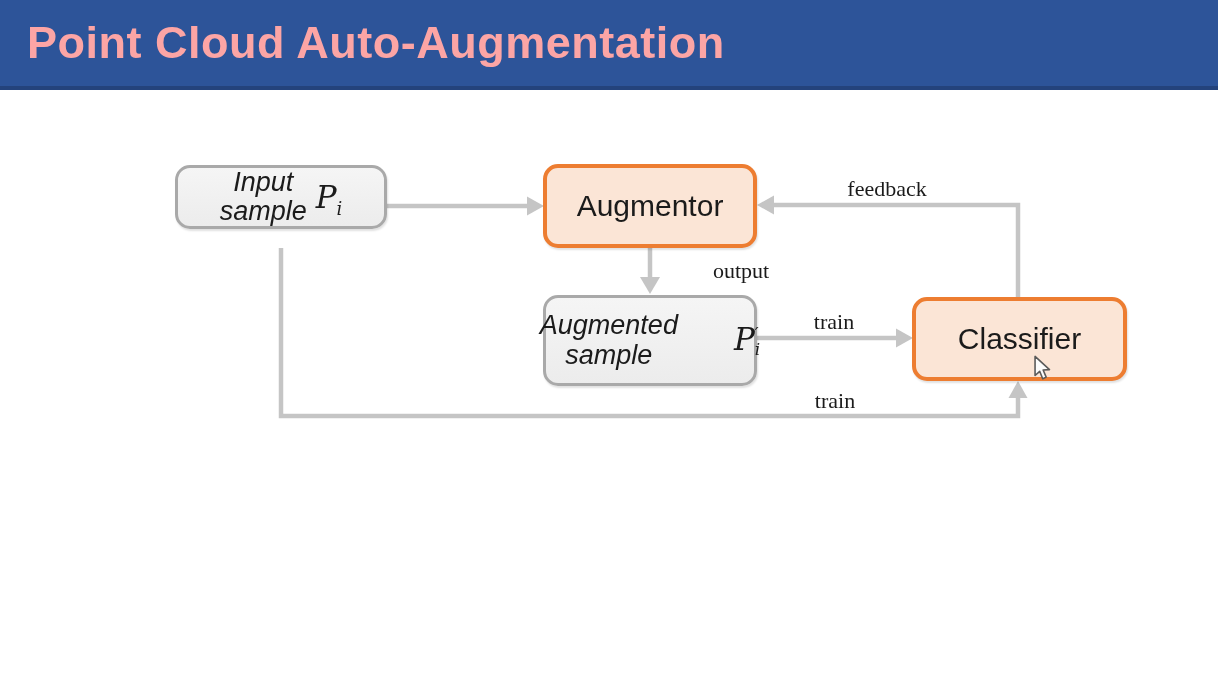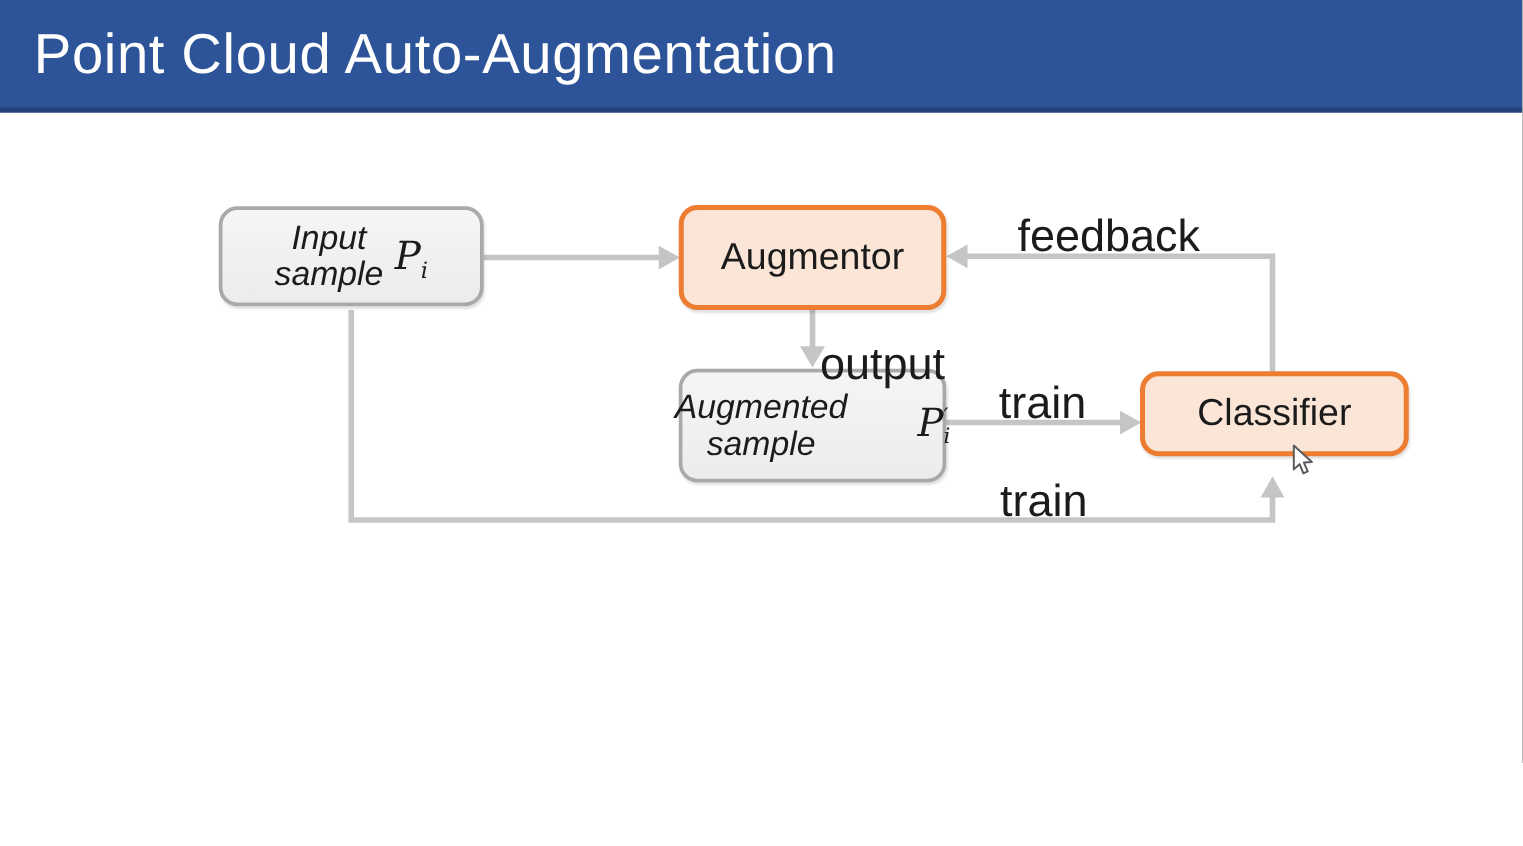--- a/index.html
+++ b/index.html
@@ -15,23 +15,23 @@
   .titlebar{
     position:absolute;left:0;top:0;width:100%;height:90px;
     background:#2d5499;
     border-bottom:4px solid #24437c;
     display:flex;align-items:center;
     box-sizing:border-box;
   }
   .titlebar h1{
     margin:0 0 0 27px;
     font-size:45px;
-    font-weight:normal;
+    font-weight:bold;
     letter-spacing:0.5px;
-    color:#ffffff;
+    color:#fca5a5;
   }
   
   .edges{position:absolute;left:0;top:0;z-index:1;}
   .node{
     position:absolute;z-index:2;
     box-sizing:border-box;
     display:flex;align-items:center;justify-content:center;
     border-radius:15px;
   }
   .node.gray{
@@ -62,22 +62,23 @@
     display:inline-flex;flex-direction:column;
     font-size:17px;line-height:0.9;
     margin-top:2px;
   }
   .sym .stack .p{min-height:15px;}
   .sym.nosup{align-items:flex-end;}
   .sym.nosup .s{font-size:18px;position:relative;top:6px;}
   .edge-label{
     position:absolute;z-index:3;
     transform:translate(-50%,-50%);
-    font-size:36px;
+    font-size:22px;
     white-space:nowrap;
+    font-family:Liberation Serif, serif;
   }
   .cursor{position:absolute;z-index:4;}
   
   .bullets{
     position:absolute;left:36px;top:528px;z-index:2;
     list-style:none;margin:0;padding:0;
     font-size:31px;
   }
   .bullets li{display:flex;align-items:center;margin-bottom:31px;}
   .dot{
@@ -111,21 +112,21 @@
     <g stroke="#c5c5c5" stroke-width="4.5" fill="#c5c5c5">
       <path d="M757 338 H898" fill="none"></path>
       <polygon points="913,338 896,328.5 896,347.5" stroke="none"></polygon>
     </g>
     <g stroke="#c5c5c5" stroke-width="4.5" fill="#c5c5c5">
       <path d="M281 248 V416 H1018 V396" fill="none"></path>
       <polygon points="1018,381 1008.5,398 1027.5,398" stroke="none"></polygon>
     </g>
   </svg>
 
-  <div class="node gray" style="left:175px;top:165px;width:212px;height:80px;">
+  <div class="node gray" style="left:175px;top:165px;width:212px;height:64px;">
     <div class="twolines">
       <div>Input</div>
       <div>sample</div>
     </div>
     <span class="sym nosup">
       <span class="cal">P</span>
       <span class="s">i</span>
     </span>
   </div>
 
@@ -140,26 +141,26 @@
     </div>
     <span class="sym">
       <span class="cal">P</span>
       <span class="stack">
         <span class="p">′</span>
         <span class="s">i</span>
       </span>
     </span>
   </div>
 
-  <div class="node orange" style="left:912px;top:297px;width:215px;height:68px;">
+  <div class="node orange" style="left:912px;top:297px;width:215px;height:84px;">
     <span class="node-label">Classifier</span>
   </div>
 
   <span class="edge-label" style="left:887px;top:189px;">feedback</span>
-  <span class="edge-label" style="left:706px;top:271px;margin-top:20px;">output</span>
+  <span class="edge-label" style="left:741px;top:271px;">output</span>
   <span class="edge-label" style="left:834px;top:322px;">train</span>
   <span class="edge-label" style="left:835px;top:401px;">train</span>
 
   <svg class="cursor" style="left:1033px;top:355px;" width="20" height="26" viewBox="0 0 13 18">
     <path d="M1 1 L1 14.2 L4.2 11.3 L6.3 16.4 L8.7 15.3 L6.6 10.4 L11 10.1 Z" fill="#fcfcfc" stroke="#5a5a5a" stroke-width="1.1" stroke-linejoin="round"></path>
   </svg>
 
   <ul class="bullets">
   </ul>
 

